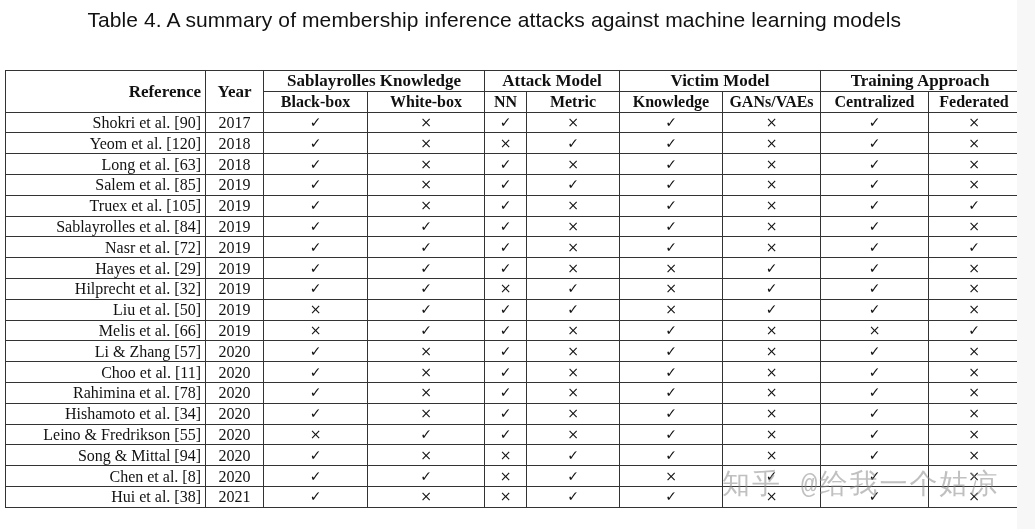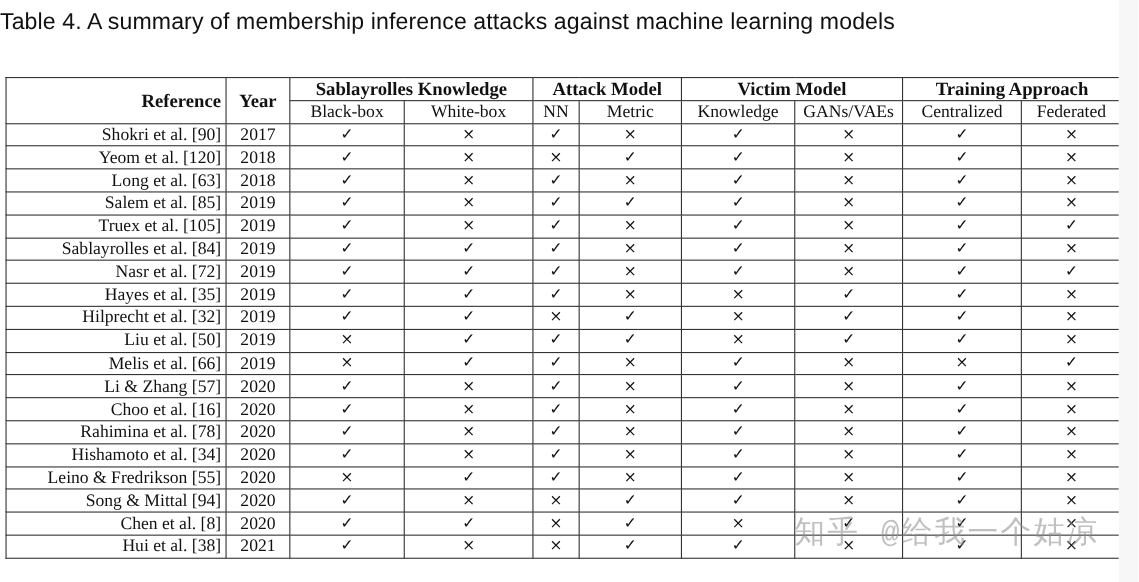--- a/index.html
+++ b/index.html
@@ -1,21 +1,21 @@
 <!DOCTYPE html>
 <html><head>
 <meta charset="utf-8">
 <style>
   html, body { margin: 0; padding: 0; background: #ffffff; }
   body { width: 1035px; height: 529px; position: relative; overflow: hidden; font-family: "DejaVu Serif", "Liberation Serif", serif; color: #111; }
-  .caption { position: absolute; top: 8px; left: 0; width: 901px; text-align: left; font-family: "Liberation Sans", "DejaVu Sans", sans-serif; font-size: 21px; letter-spacing: 0.1px; }
+  .caption { position: absolute; top: 8px; left: 0; width: 901px; text-align: right; font-family: "Liberation Sans", "DejaVu Sans", sans-serif; font-size: 21px; letter-spacing: 0.1px; }
   table { position: absolute; left: 5px; top: 70px; border-collapse: collapse; font-family: "Liberation Serif", serif; font-size: 16px; table-layout: fixed; }
   td, th { border: 1.5px solid #333; padding: 0 4px; height: 19.8px; line-height: 19px; text-align: center; white-space: nowrap; }
   th { font-weight: bold; font-size: 17px; }
-  th.sub { font-weight: normal; font-size: 16px; margin-top: 24px; }
+  th.sub { font-weight: bold; font-size: 16px; margin-top: 24px; }
   td.ref, th.ref { text-align: right; padding-left: 6px; }
   .mark { font-family: "DejaVu Sans", sans-serif; font-size: 14px; }
   .wm { position: absolute; left: 722px; top: 465px; font-family: Liberation Mono, monospace; font-size: 28px; color: rgba(140,140,140,0.55); letter-spacing: 2px; }
   .sidebar-strip { position: absolute; right: 0; top: 0; width: 18px; height: 529px; background: #f7f7f7; }
 </style>
 </head>
 <body>
 
 <div class="caption">Table 4.  A summary of membership inference attacks against machine learning models</div>
 
@@ -131,21 +131,21 @@
         <td class="mark">✓</td>
         <td class="mark">✓</td>
         <td class="mark">✓</td>
         <td class="mark">×</td>
         <td class="mark">✓</td>
         <td class="mark">×</td>
         <td class="mark">✓</td>
         <td class="mark">✓</td>
       </tr>
       <tr>
-        <td class="ref">Hayes et al. [35]</td>
+        <td class="ref">Hayes et al. [29]</td>
         <td>2019</td>
         <td class="mark">✓</td>
         <td class="mark">✓</td>
         <td class="mark">✓</td>
         <td class="mark">×</td>
         <td class="mark">×</td>
         <td class="mark">✓</td>
         <td class="mark">✓</td>
         <td class="mark">×</td>
       </tr>
@@ -191,21 +191,21 @@
         <td class="mark">✓</td>
         <td class="mark">×</td>
         <td class="mark">✓</td>
         <td class="mark">×</td>
         <td class="mark">✓</td>
         <td class="mark">×</td>
         <td class="mark">✓</td>
         <td class="mark">×</td>
       </tr>
       <tr>
-        <td class="ref">Choo et al. [16]</td>
+        <td class="ref">Choo et al. [11]</td>
         <td>2020</td>
         <td class="mark">✓</td>
         <td class="mark">×</td>
         <td class="mark">✓</td>
         <td class="mark">×</td>
         <td class="mark">✓</td>
         <td class="mark">×</td>
         <td class="mark">✓</td>
         <td class="mark">×</td>
       </tr>

